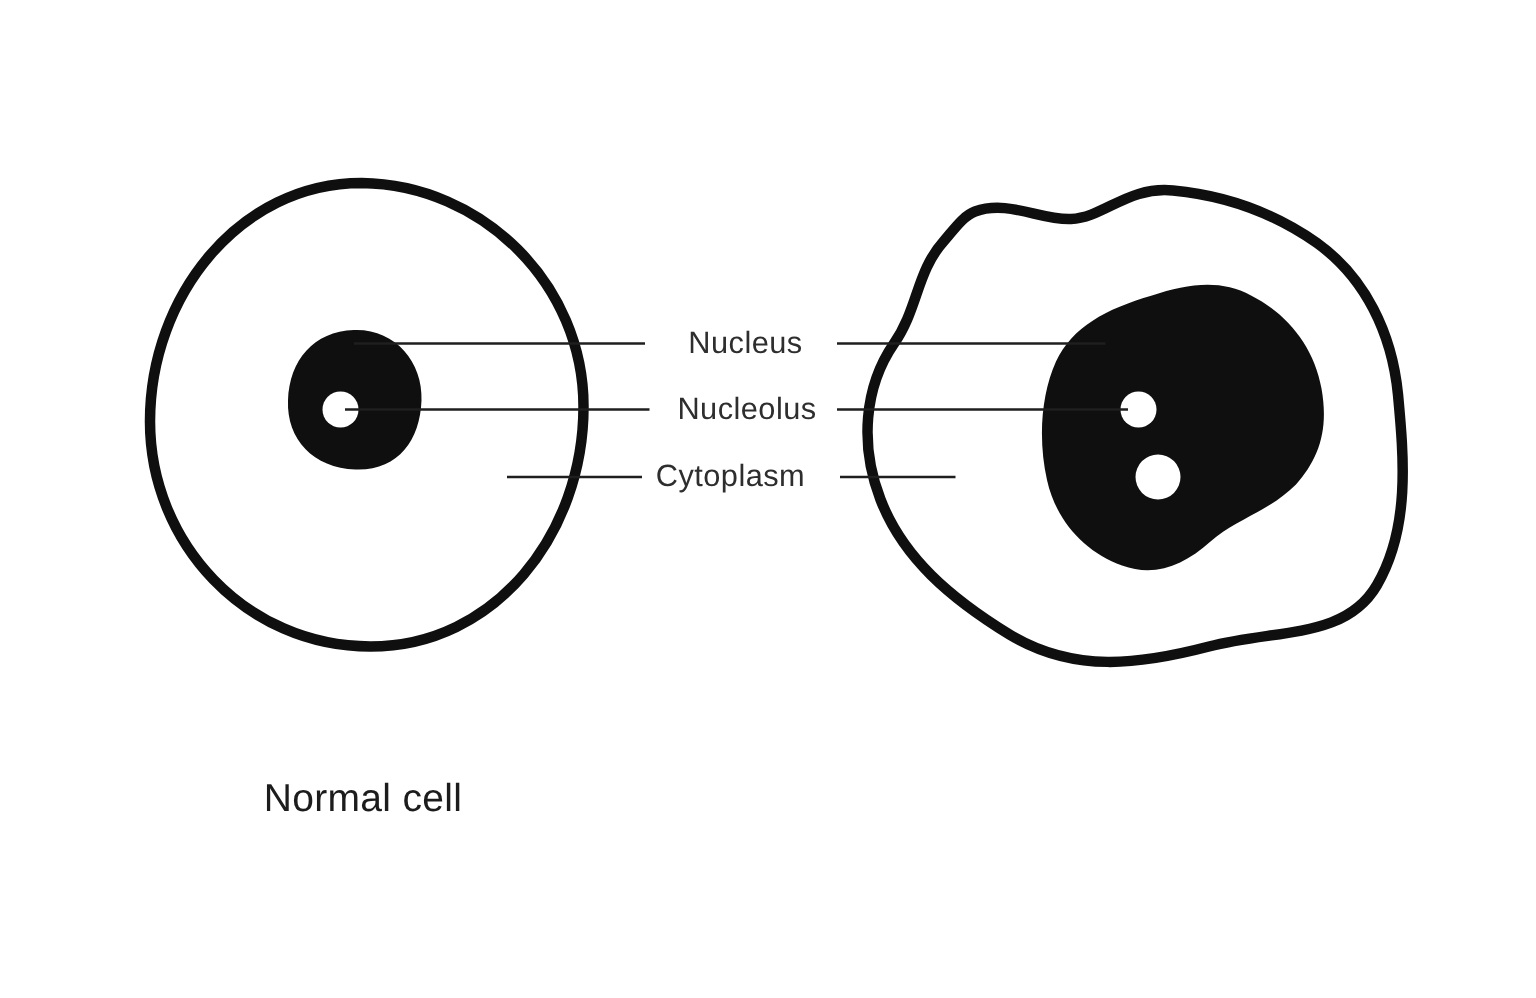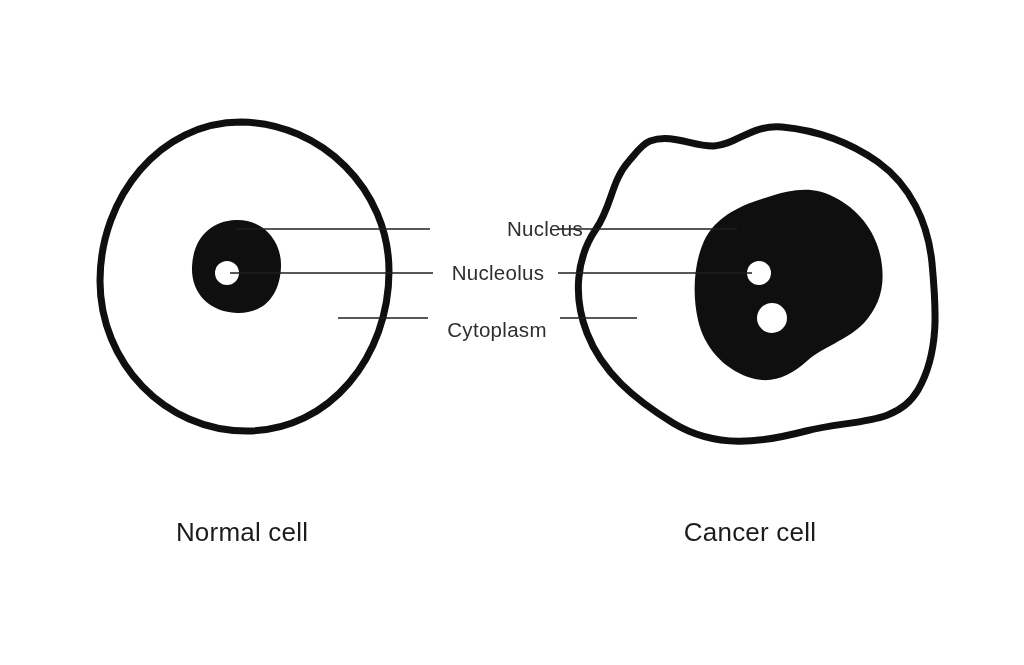--- a/index.html
+++ b/index.html
@@ -79,20 +79,19 @@
 
     <line x1="236" y1="229" x2="430" y2="229" stroke="#1f1f1f" stroke-width="1.6"></line>
     <line x1="230" y1="273" x2="433" y2="273" stroke="#1f1f1f" stroke-width="1.6"></line>
     <line x1="338" y1="318" x2="428" y2="318" stroke="#1f1f1f" stroke-width="1.6"></line>
 
     <line x1="558" y1="229" x2="737" y2="229" stroke="#1f1f1f" stroke-width="1.6"></line>
     <line x1="558" y1="273" x2="752" y2="273" stroke="#1f1f1f" stroke-width="1.6"></line>
     <line x1="560" y1="318" x2="637" y2="318" stroke="#1f1f1f" stroke-width="1.6"></line>
   </svg>
 
-  <div class="diagram-label" style="left:497px; top:229px;margin-left:48px;">Nucleus</div>
+  <div class="diagram-label" style="left:497px; top:229px;">Nucleus</div>
   <div class="diagram-label" style="left:498px; top:273px;text-align:right;">Nucleolus</div>
-  <div class="diagram-label" style="left:497px; top:318px;margin-top:12px;">Cytoplasm</div>
+  <div class="diagram-label" style="left:487px; top:318px;">Cytoplasm</div>
 
   <div class="cell-title" style="left:242px; top:532px;">Normal cell</div>
-  <div class="cell-title" style="left:750px; top:532px;">Cancer cell</div>
 
 </div>
 
 </body></html>

